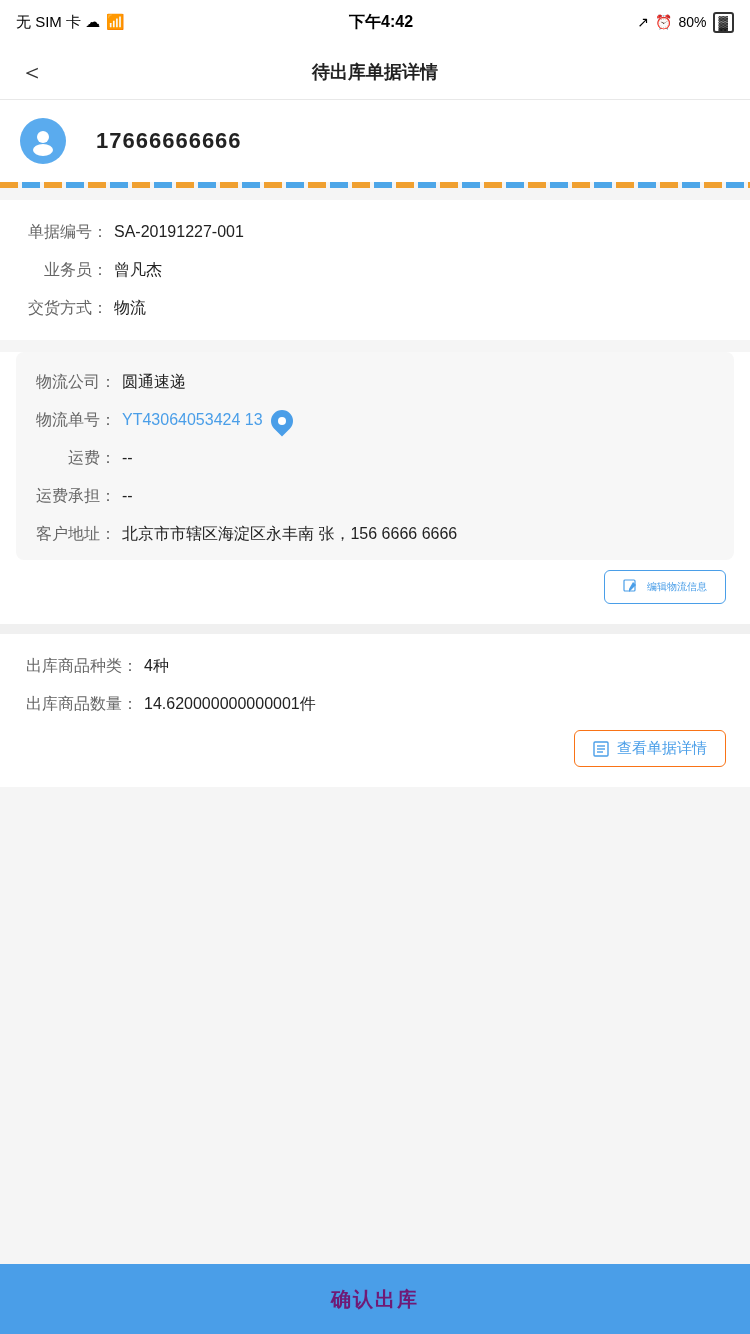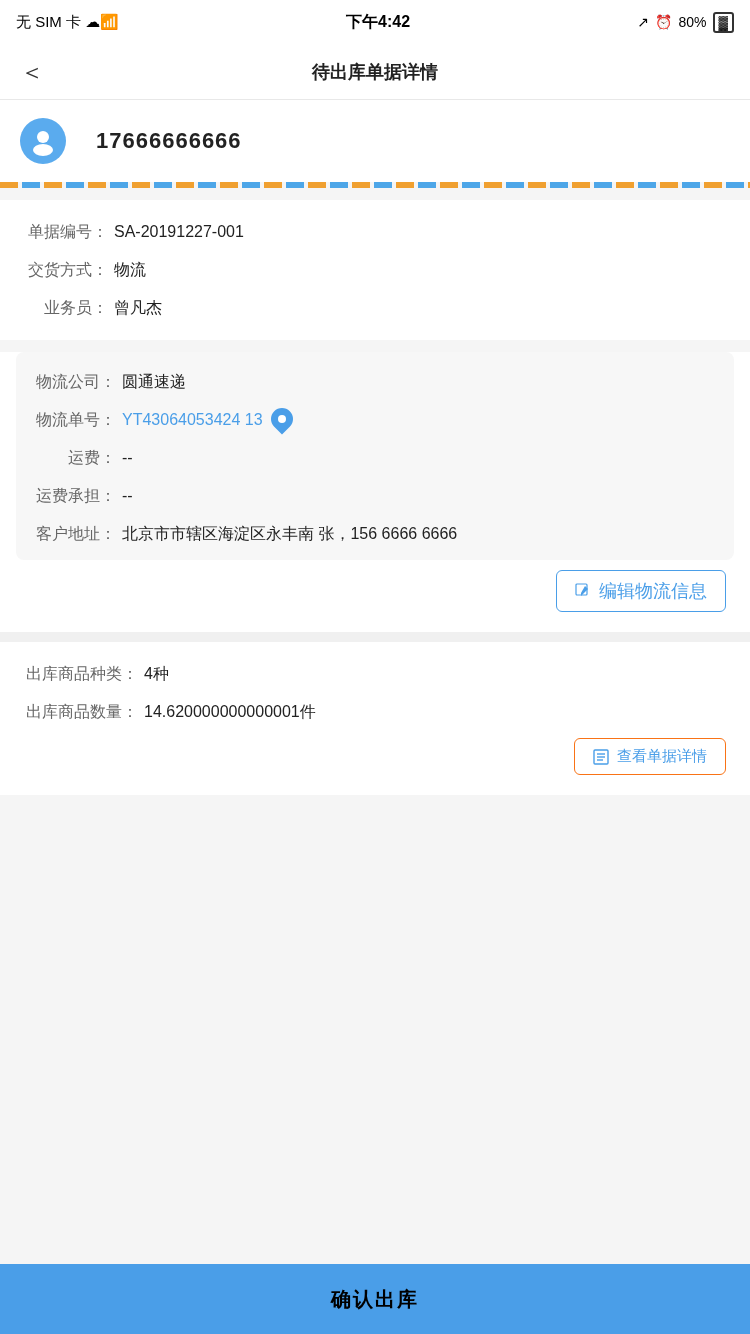--- a/index.html
+++ b/index.html
@@ -17,21 +17,21 @@
     .status-bar {
       background: #fff;
       height: 44px;
       display: flex;
       align-items: center;
       justify-content: space-between;
       padding: 0 16px;
       font-size: 15px;
       font-weight: 500;
     }
-    .status-left { display: flex; align-items: center; gap: 0; }
+    .status-left { display: flex; align-items: center; gap: 6px; }
     .status-center { font-size: 16px; font-weight: 600; }
     .status-right { display: flex; align-items: center; gap: 6px; font-size: 14px; }
 
     
     .nav-bar {
       background: #fff;
       height: 56px;
       display: flex;
       align-items: center;
       padding: 0 20px;
@@ -113,21 +113,21 @@
       flex-shrink: 0;
       padding-right: 6px;
     }
     .info-value {
       color: #222;
       flex: 1;
     }
     .info-value.link-style {
       color: #4a9ee8;
       display: flex;
-      align-items: flex-start;
+      align-items: flex-end;
       gap: 8px;
     }
     .location-pin {
       width: 22px;
       height: 22px;
       background: #4a9ee8;
       border-radius: 50% 50% 50% 0;
       transform: rotate(-45deg);
       display: inline-flex;
       align-items: center;
@@ -143,21 +143,21 @@
       transform: rotate(45deg);
     }
 
     
     .edit-btn {
       float: right;
       border: 1px solid #4a9ee8;
       border-radius: 6px;
       padding: 8px 18px;
       color: #4a9ee8;
-      font-size: 18px;
+      font-size: 10px;
       display: flex;
       align-items: center;
       gap: 8px;
       cursor: pointer;
       background: #fff;
     }
     .btn-row {
       padding: 10px 24px 20px;
       background: #fff;
       display: flex;
@@ -204,21 +204,21 @@
       background: #4a9ee8;
       height: 70px;
       display: flex;
       align-items: center;
       justify-content: center;
       cursor: pointer;
     }
     .confirm-btn-text {
       font-size: 20px;
       font-weight: 600;
-      color: #000000;
+      color: #701a75;
       letter-spacing: 2px;
     }
 
     
     .pencil-icon {
       width: 16px;
       height: 16px;
     }
     .list-icon {
       width: 16px;
@@ -261,26 +261,26 @@
 </div>
 
 <div class="dashed-divider"></div>
 
 <div class="section">
   <div class="info-row">
     <span class="info-label">单据编号：</span>
     <span class="info-value">SA-20191227-001</span>
   </div>
   <div class="info-row">
+    <span class="info-label">业务员：</span>
+    <span class="info-value">曾凡杰</span>
+  </div>
+  <div class="info-row">
     <span class="info-label">交货方式：</span>
     <span class="info-value">物流</span>
-  </div>
-  <div class="info-row">
-    <span class="info-label">业务员：</span>
-    <span class="info-value">曾凡杰</span>
   </div>
 </div>
 
 <div style="background:#fff;margin-top:12px;">
   <div style="background:#f7f7f7;border-radius:8px;margin:0 16px;padding:18px 16px 14px;">
     <div class="info-row">
       <span class="info-label">物流公司：</span>
       <span class="info-value">圆通速递</span>
     </div>
     <div class="info-row">

